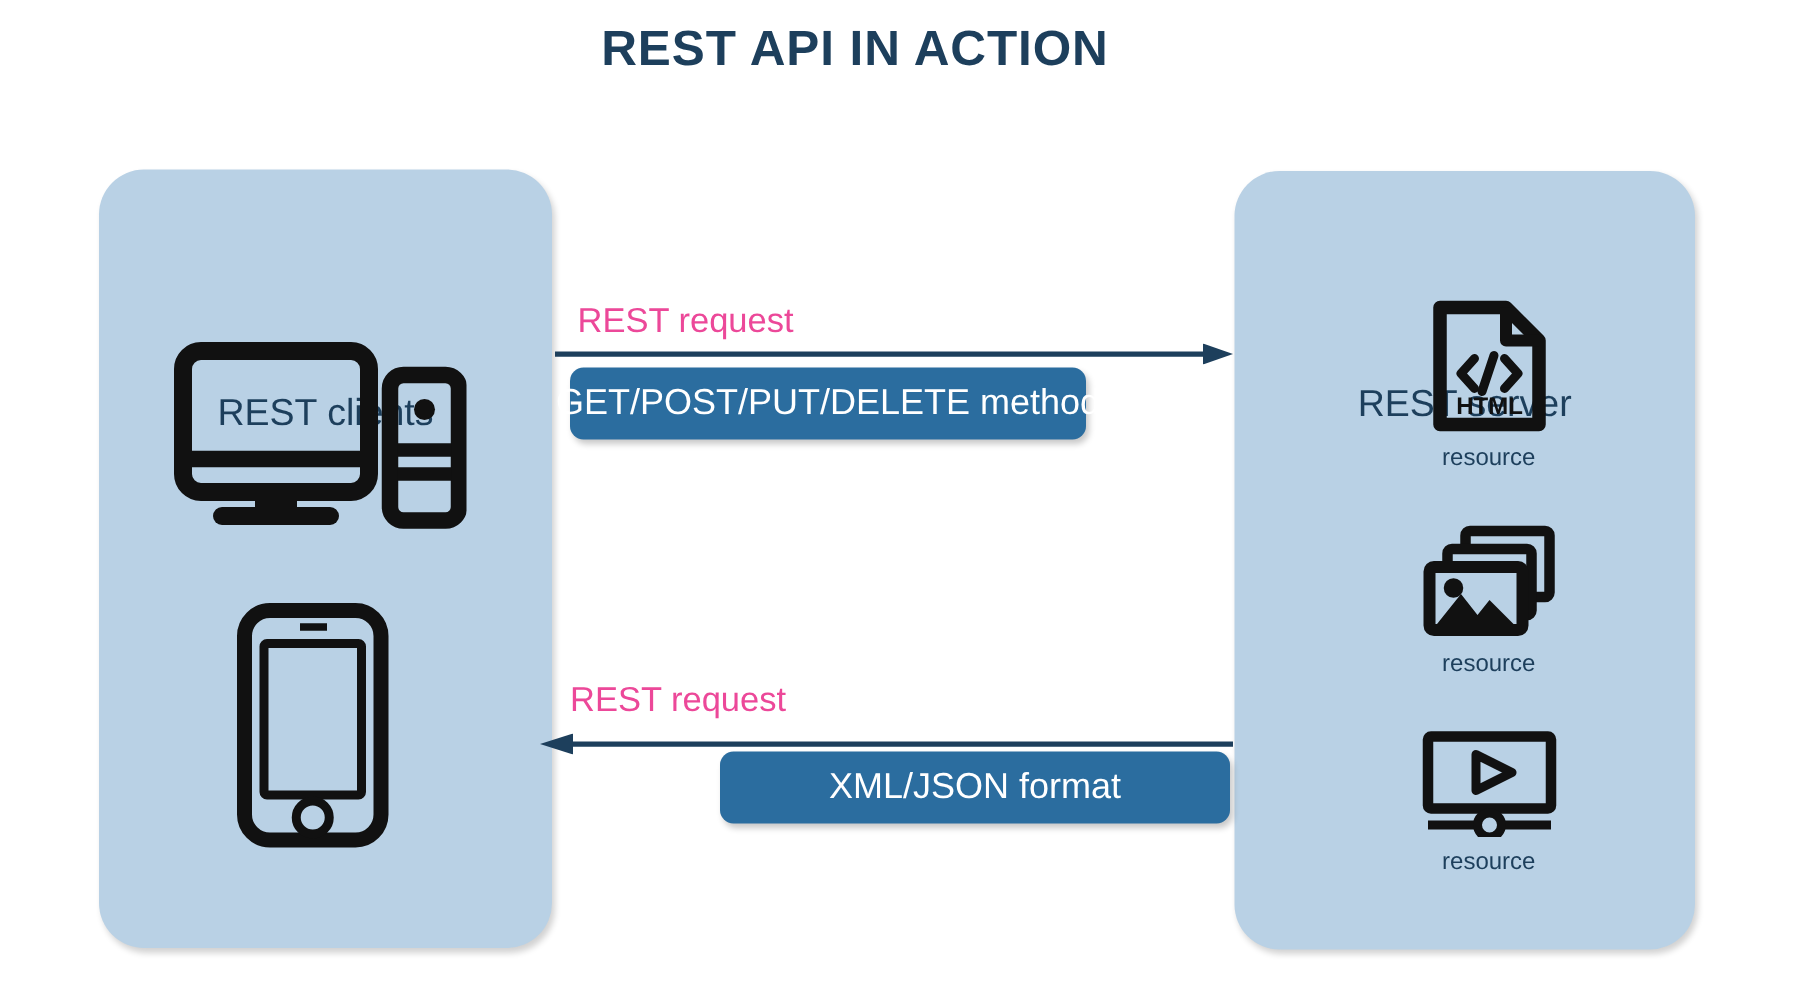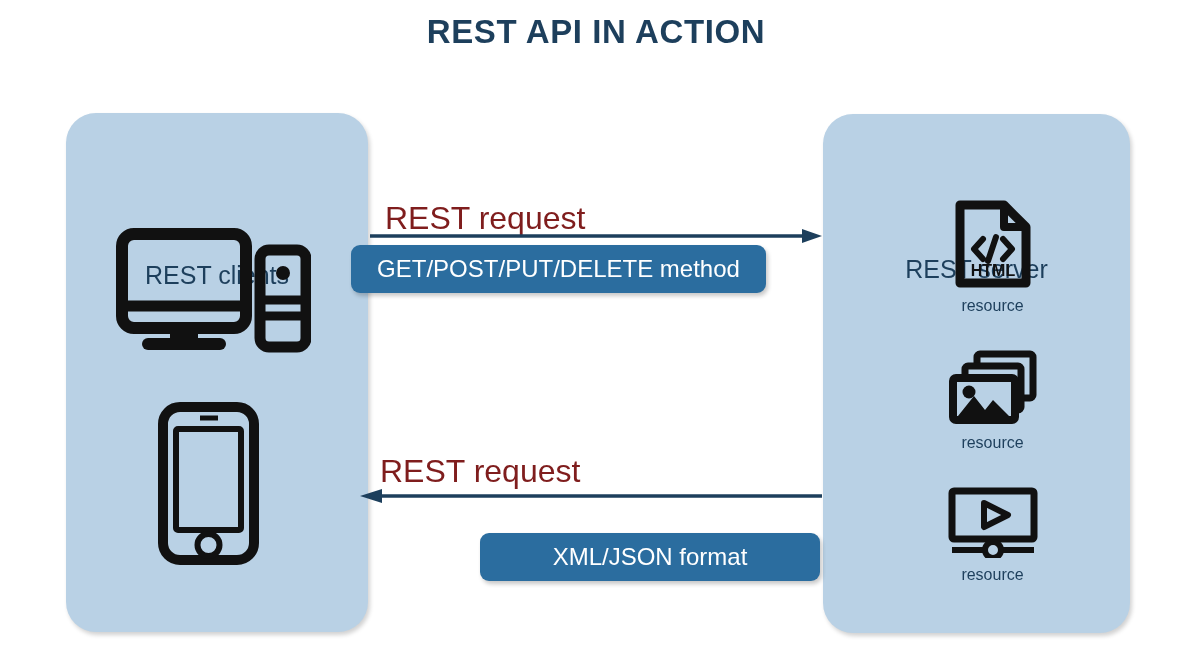--- a/index.html
+++ b/index.html
@@ -20,21 +20,20 @@
   #diagram-title {
     position: absolute;
     left: 0;
     top: 13px;
     width: 1140px;
     text-align: center;
     font-size: 33px;
     font-weight: 700;
     letter-spacing: 0.6px;
     color: #1d3f5c;
-    padding-left: 26px;
   }
 
   
   .panel {
     position: absolute;
     background: #b9d1e5;
     border-radius: 30px;
     box-shadow: 2px 3px 4px rgba(0,0,0,0.18);
   }
   #panel-clients {
@@ -92,22 +91,22 @@
   .resource-label {
     display: block;
     margin-top: 8px;
     font-size: 16px;
     color: #1d3f5c;
   }
 
   
   .flow-label {
     position: absolute;
-    font-size: 32px;
-    color: #7f1d1d;
+    font-size: 23px;
+    color: #ec4899;
     white-space: nowrap;
   }
   #label-rest-request  { left: 385px; top: 200px; }
   #label-rest-response { left: 380px; top: 453px; }
 
   .arrow {
     position: absolute;
     height: 14px;
   }
   #arrow-request  { left: 370px; top: 229px; width: 452px; }
@@ -120,31 +119,30 @@
     border-radius: 9px;
     box-shadow: 2px 3px 4px rgba(0,0,0,0.22);
     font-size: 24px;
     text-align: center;
     white-space: nowrap;
     display: flex;
     align-items: center;
     justify-content: center;
   }
   #badge-methods {
-    left: 351px;
+    left: 380px;
     top: 245px;
-    width: 415px;
+    width: 344px;
     height: 48px;
   }
   #badge-format {
     left: 480px;
     top: 501px;
     width: 340px;
     height: 48px;
-    margin-top: 32px;
   }
 </style>
 </head>
 <body>
 
 <div id="diagram-title">REST API IN ACTION</div>
 
 <div class="panel" id="panel-clients">
 
   <div class="panel-title">REST clients</div>

